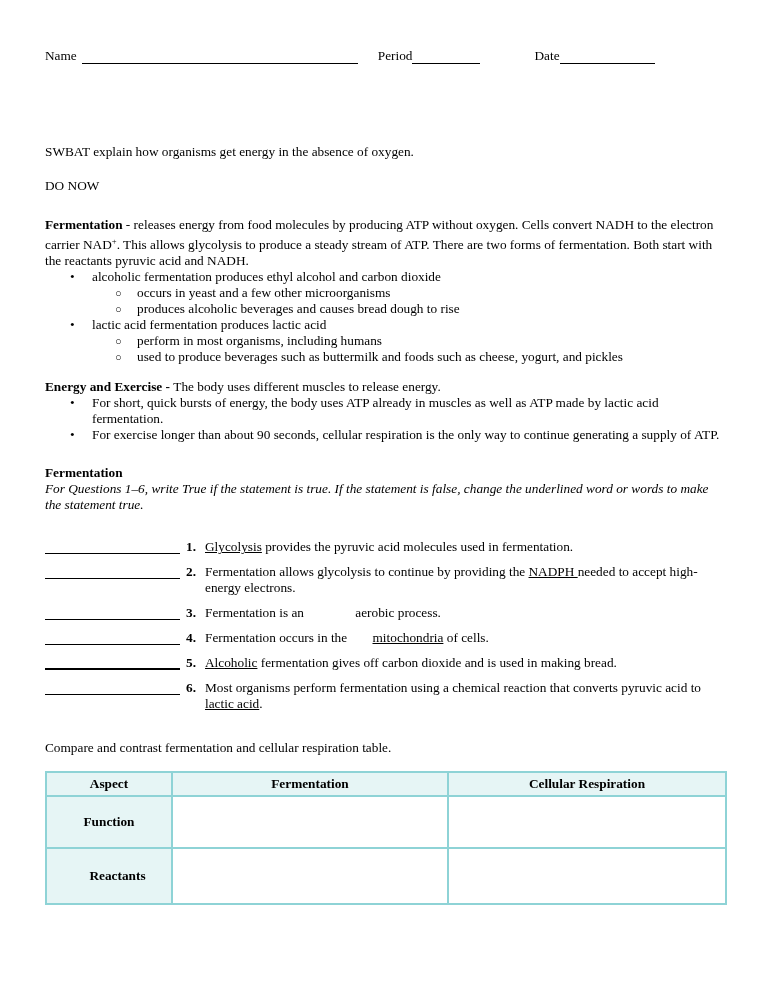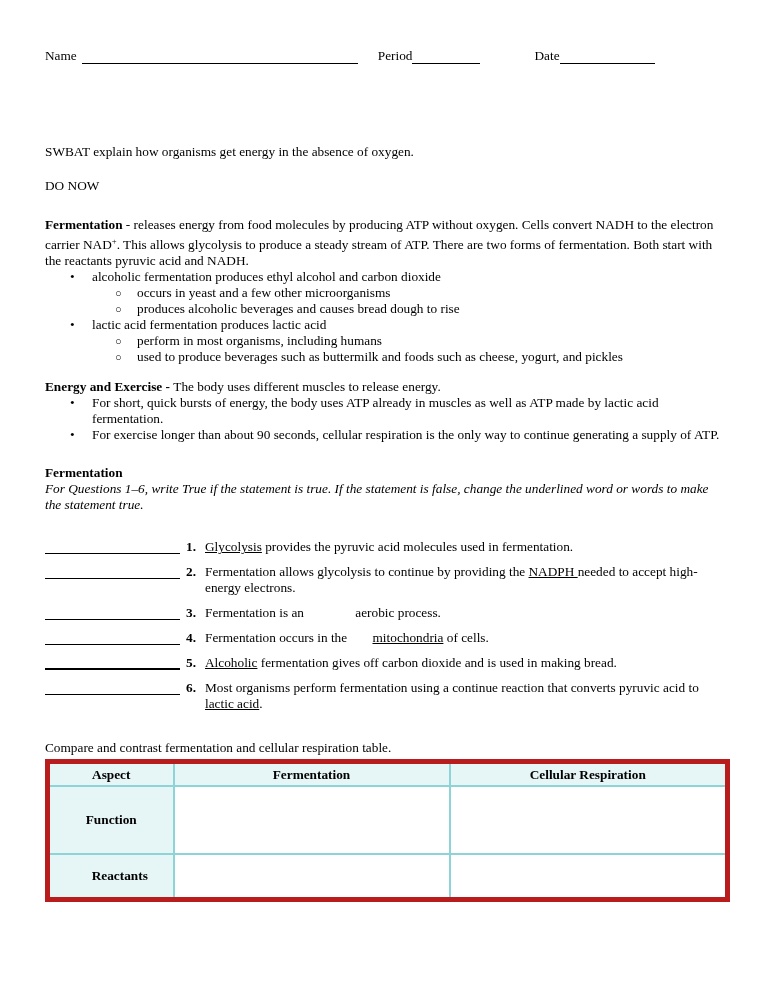--- a/index.html
+++ b/index.html
@@ -45,45 +45,45 @@
   .questions { margin-top: 26px; }
   .q-row { display: flex; align-items: flex-start; margin-bottom: 9px; }
   .q-blank { flex: 0 0 135px; height: 15px; border-bottom: 1px solid #000; margin-right: 6px; }
   .q-blank.thick { border-bottom-width: 2px; }
   .q-num { flex: 0 0 19px; font-weight: bold; }
   .q-text { flex: 1; }
 
   .compare-caption { margin-top: 28px; }
 
   table.ct {
-    margin-top: 3px;
+    margin-top: 15px;
     border-collapse: collapse;
     width: 680px;
-    border: 5px solid #b91c1c;
+    border: 1px solid #b91c1c;
     table-layout: fixed;
   }
   table.ct th, table.ct td { border: 2px solid #8ed3d6; }
   table.ct th {
     background: #e6f5f5;
     font-weight: bold;
     text-align: center;
     height: 24px;
     font-size: 13.3px;
   }
   .col-aspect { width: 126px; }
   .col-ferm { width: 276px; }
   .col-cr { width: 278px; }
   td.row-label {
     background: #e6f5f5;
     font-weight: bold;
     text-align: center;
     vertical-align: middle;
   }
-  tr.r-function td { height: 68px; }
-  tr.r-reactants td { height: 46px; padding-left: 17px; }
+  tr.r-function td { height: 52px; }
+  tr.r-reactants td { height: 56px; padding-left: 17px; }
   td.answer-cell { background: #ffffff; }
 </style>
 </head>
 <body>
 
 <div class="page">
 
   <div class="header-row">
     <span>Name</span>
     <span class="fill-line name-line"></span>
@@ -166,21 +166,21 @@
       <span class="q-text"><span>Fermentation occurs in the </span><span style="text-decoration: underline; margin-left: 22px;">mitochondria</span><span> of cells.</span></span>
     </div>
     <div class="q-row">
       <span class="q-blank thick"></span>
       <span class="q-num">5.</span>
       <span class="q-text"><span style="text-decoration: underline;">Alcoholic</span><span> fermentation gives off carbon dioxide and is used in making bread.</span></span>
     </div>
     <div class="q-row">
       <span class="q-blank"></span>
       <span class="q-num">6.</span>
-      <span class="q-text"><span>Most organisms perform fermentation using a continue reaction that converts pyruvic acid to </span><span style="text-decoration: underline;">lactic acid</span><span>.</span></span>
+      <span class="q-text"><span>Most organisms perform fermentation using a chemical reaction that converts pyruvic acid to </span><span style="text-decoration: underline;">lactic acid</span><span>.</span></span>
     </div>
   </div>
 
   <div class="compare-caption">Compare and contrast fermentation and cellular respiration table.</div>
 
   <table class="ct">
     <thead>
       <tr>
         <th class="col-aspect">Aspect</th>
         <th class="col-ferm">Fermentation</th>

